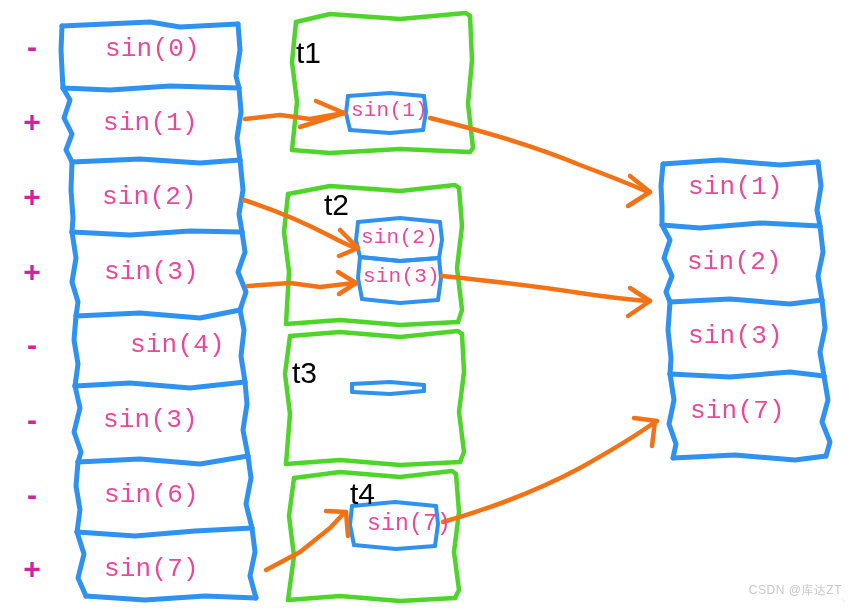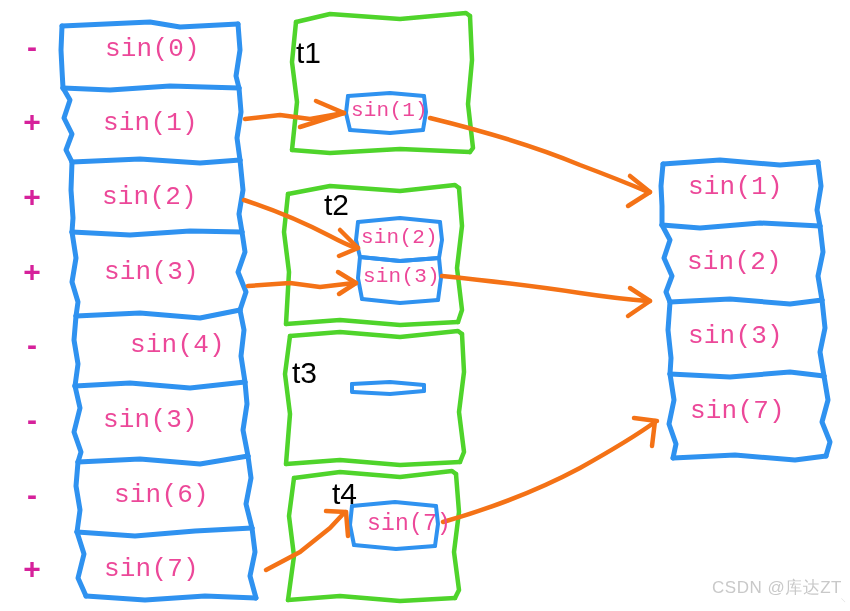--- a/index.html
+++ b/index.html
@@ -16,21 +16,21 @@
   
   .cell-text{color:#ec4899;font-size:26px;letter-spacing:.2px;font-family:Liberation Mono, monospace;}
   .cell-text.small{font-size:21px;}
   .cell-text.mid{font-size:23px;}
 
   
   .tlabel{color:#000000;font-size:30px;font-weight:400;}
 
   
   .watermark{position:absolute;right:8px;bottom:12px;color:#c9c9c9;
-             font-size:17px;letter-spacing:.5px;}
+             font-size:12px;letter-spacing:.5px;}
   .watermark-tick{position:absolute;right:4px;bottom:2px;color:#d8d8d8;
              font-size:11px;}
 </style>
 </head>
 <body>
 
 <svg id="canvas" viewBox="0 0 850 611" xmlns="http://www.w3.org/2000/svg">
 
   <g fill="none" stroke-linecap="round" stroke-linejoin="round">
 
@@ -182,27 +182,27 @@
 <div class="lbl sign" style="left:18px;top:403px;">-</div>
 <div class="lbl sign" style="left:18px;top:478px;">-</div>
 <div class="lbl sign" style="left:18px;top:552px;">+</div>
 
 <div class="lbl cell-text" style="left:105px;top:34px;">sin(0)</div>
 <div class="lbl cell-text" style="left:103px;top:108px;">sin(1)</div>
 <div class="lbl cell-text" style="left:102px;top:182px;">sin(2)</div>
 <div class="lbl cell-text" style="left:104px;top:257px;">sin(3)</div>
 <div class="lbl cell-text" style="left:102px;top:330px;margin-left:28px;">sin(4)</div>
 <div class="lbl cell-text" style="left:103px;top:405px;">sin(3)</div>
-<div class="lbl cell-text" style="left:114px;top:480px;text-align:right;">sin(6)</div>
+<div class="lbl cell-text" style="left:104px;top:480px;text-align:right;">sin(6)</div>
 <div class="lbl cell-text" style="left:104px;top:554px;">sin(7)</div>
 
 <div class="lbl tlabel" style="left:296px;top:36px;">t1</div>
 <div class="lbl tlabel" style="left:308px;top:188px;padding-left:16px;">t2</div>
 <div class="lbl tlabel" style="left:292px;top:332px;margin-top:24px;">t3</div>
-<div class="lbl tlabel" style="left:284px;top:477px;padding-left:48px;">t4</div>
+<div class="lbl tlabel" style="left:302px;top:477px;padding-left:48px;">t4</div>
 
 <div class="lbl cell-text small" style="left:351px;top:99px;">sin(1)</div>
 <div class="lbl cell-text small" style="left:361px;top:226px;">sin(2)</div>
 <div class="lbl cell-text small" style="left:363px;top:265px;">sin(3)</div>
 <div class="lbl cell-text mid" style="left:367px;top:511px;">sin(7)</div>
 
 <div class="lbl cell-text" style="left:688px;top:172px;">sin(1)</div>
 <div class="lbl cell-text" style="left:687px;top:247px;">sin(2)</div>
 <div class="lbl cell-text" style="left:688px;top:321px;">sin(3)</div>
 <div class="lbl cell-text" style="left:690px;top:396px;">sin(7)</div>

